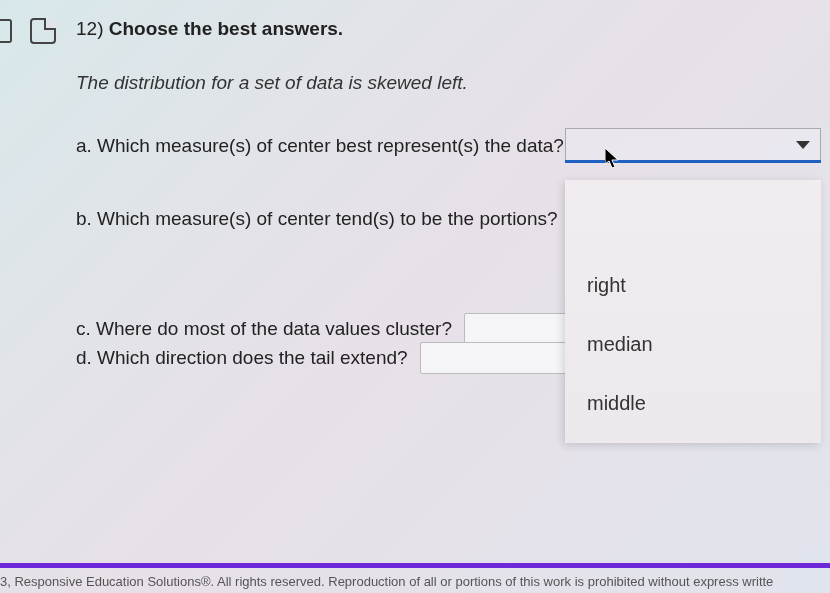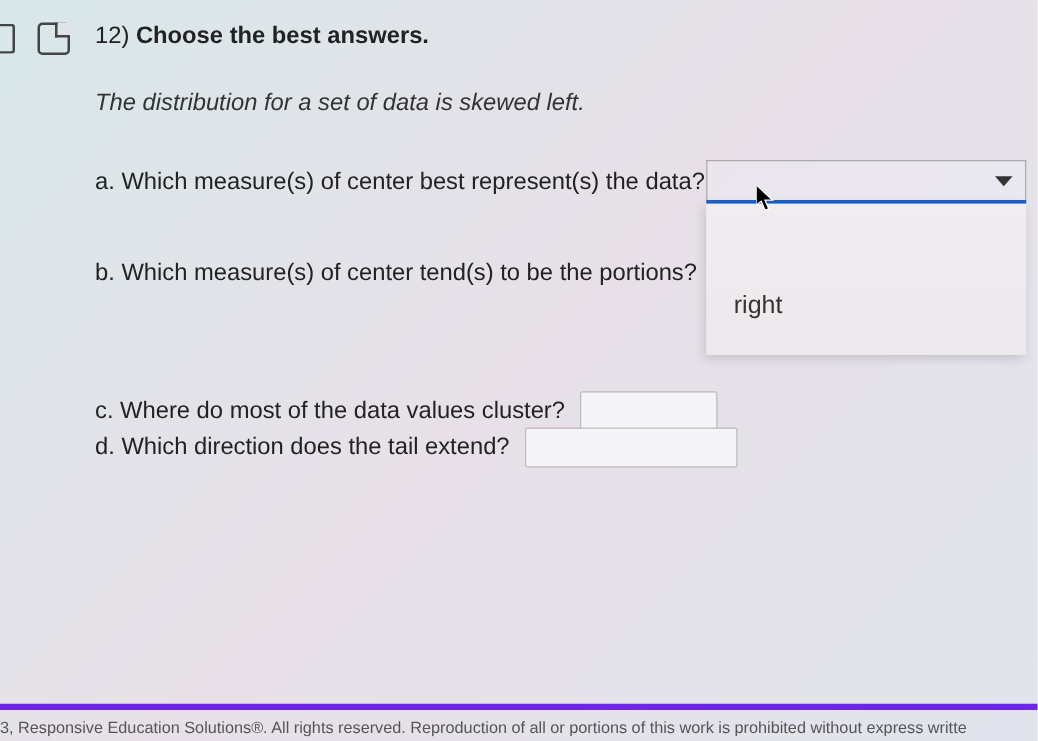--- a/index.html
+++ b/index.html
@@ -118,26 +118,26 @@
     .dropdown-underline {
       position: absolute;
       top: 160px;
       left: 565px;
       width: 256px;
       height: 3px;
       background: #2060c0;
     }
     .dropdown-panel {
       position: absolute;
-      top: 163px;
+      top: 180px;
       left: 565px;
       width: 256px;
       background: linear-gradient(180deg, #f0ecf0 0%, #ece8ec 100%);
       box-shadow: -2px 2px 8px rgba(0,0,0,0.15);
-      padding-top: 52px;
+      padding-top: 76px;
       padding-bottom: 10px;
     }
     .dropdown-item {
       padding: 18px 22px;
       font-size: 20px;
       color: #333;
       cursor: pointer;
     }
     .cursor {
       position: absolute;
@@ -195,19 +195,21 @@
   <span class="answer-box box-d"></span>
 </div>
 
 <div class="dropdown-trigger">
   <div class="dropdown-caret"></div>
 </div>
 <div class="dropdown-underline"></div>
 
 <div class="dropdown-panel">
   <div class="dropdown-item">right</div>
+  <div class="dropdown-item">median</div>
+  <div class="dropdown-item">middle</div>
 </div>
 
 <svg class="cursor" viewBox="0 0 18 22">
   <path d="M0 0 L0 16 L4 13 L7 20 L10 19 L7 12 L13 12 Z" fill="#000" stroke="#fff" stroke-width="1"></path>
 </svg>
 
 <div class="footer">3, Responsive Education Solutions®. All rights reserved. Reproduction of all or portions of this work is prohibited without express writte</div>
 
 </body></html>

